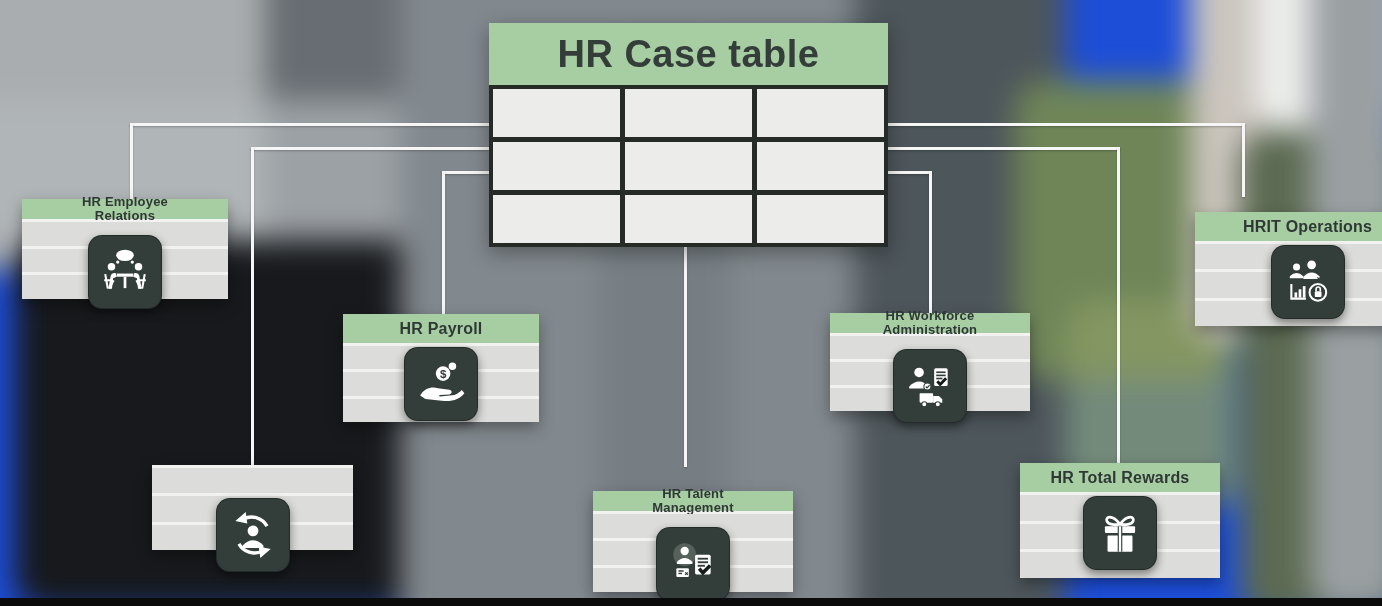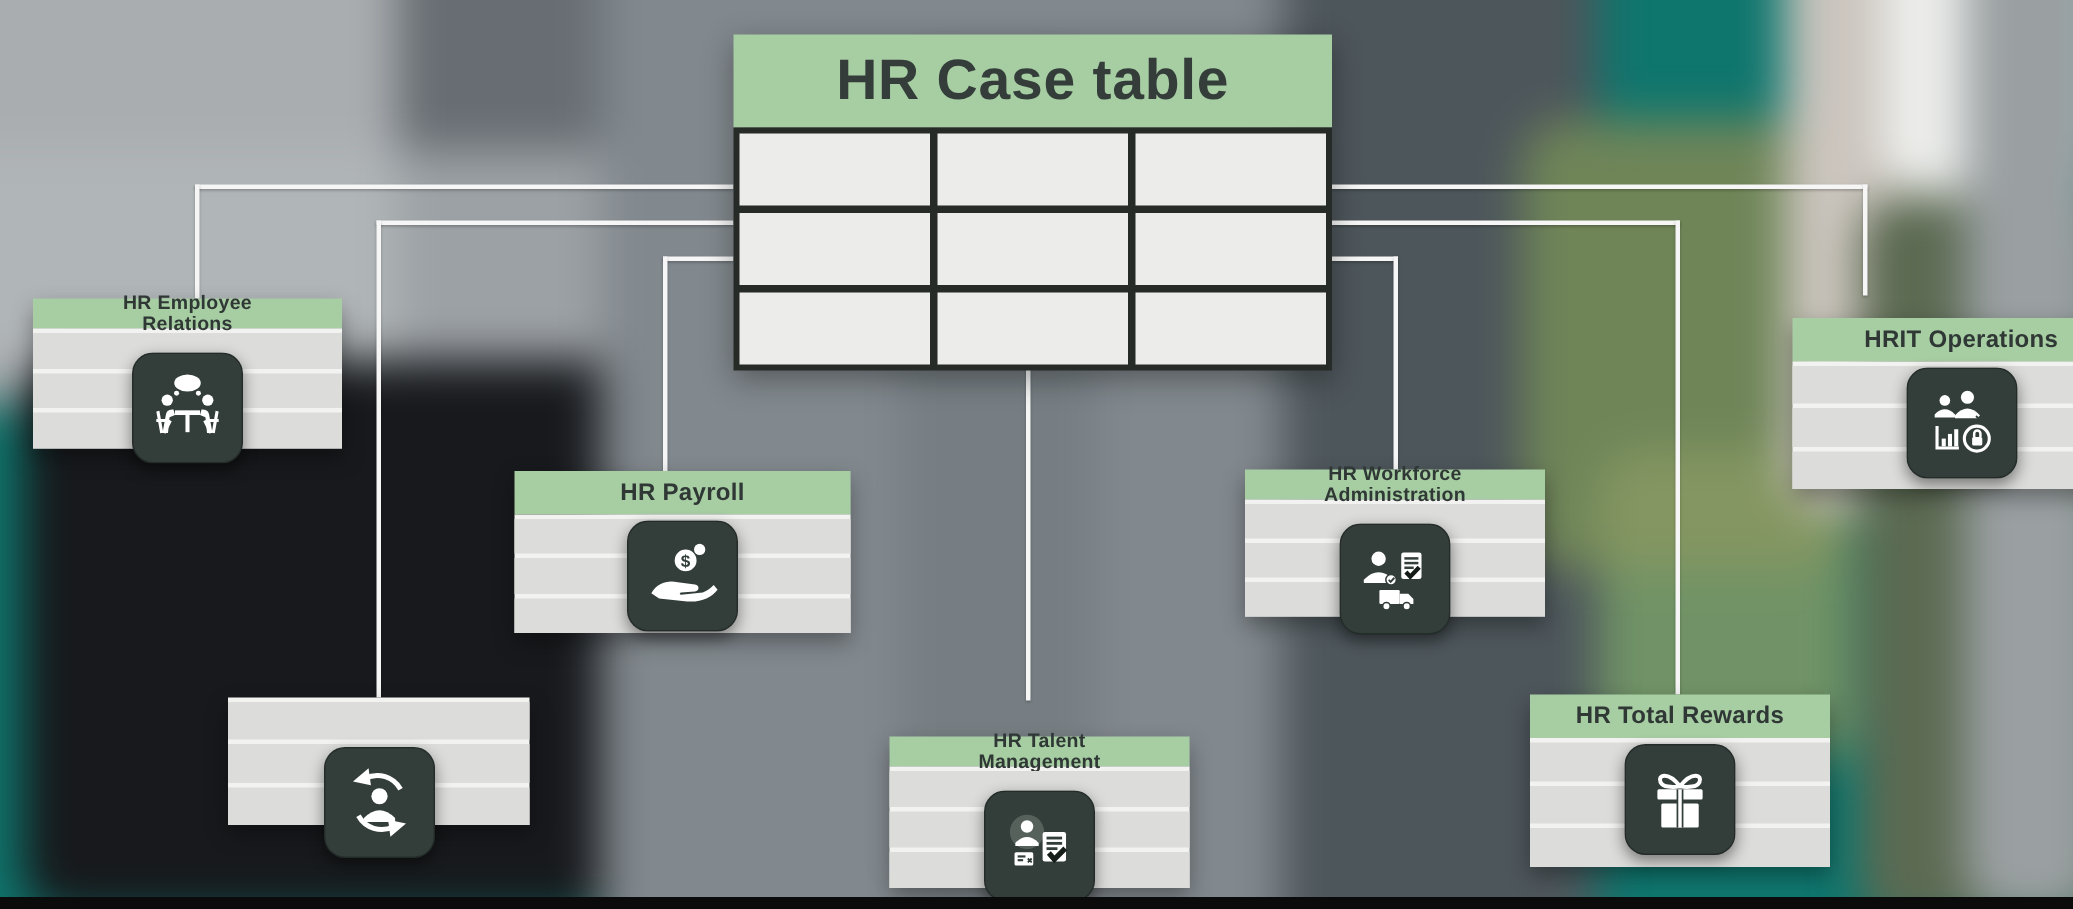--- a/index.html
+++ b/index.html
@@ -1,17 +1,17 @@
 <!DOCTYPE html>
 <html><head>
 <meta charset="utf-8">
 <style>
   html,body{margin:0;padding:0;}
   body{width:1382px;height:606px;font-family:"Liberation Sans",sans-serif;}
-  .stage{position:relative;width:1382px;height:606px;overflow:hidden;background:#0f766e;}
+  .stage{position:relative;width:1382px;height:606px;overflow:hidden;background:#1d4ed8;}
 
   
   .bg{position:absolute;inset:-30px;filter:blur(15px);z-index:0;}
   .bg div{position:absolute;border-radius:30px;}
   .b1{left:-40px;top:-40px;width:370px;height:340px;background:#a9adb0;}
   .b2{left:295px;top:-40px;width:150px;height:330px;background:#676d72;}
   .b3{left:-20px;top:130px;width:480px;height:140px;background:#b4b8ba;opacity:.7;}
   .b4{left:45px;top:270px;width:410px;height:370px;background:#17191c;}
   .b5{left:430px;top:-40px;width:480px;height:720px;background:#82898e;}
   .b6{left:630px;top:70px;width:130px;height:560px;background:#6d747a;opacity:.55;}
@@ -44,21 +44,21 @@
   .mod-title{white-space:pre-line;}
   .mod-rows{display:flex;flex-direction:column;gap:3px;background:#f2f2f0;padding-top:3px;}
   .mod-row{flex:1;background:#dcdcda;}
   .tile{position:absolute;left:50%;transform:translateX(-50%);top:33px;width:72px;height:72px;
         background:#333e3a;border:1px solid rgba(0,0,0,.28);border-radius:14px;
         display:flex;align-items:center;justify-content:center;box-shadow:0 4px 10px rgba(0,0,0,.45);}
   .module.two .tile{top:36px;}
   .tile svg{width:52px;height:52px;}
 
   .m-er{left:22px;top:199px;width:206px;}   .m-er .mod-rows{height:77px;}
-  .m-pay{left:343px;top:314px;width:224px;} .m-pay .mod-rows{height:76px;}
+  .m-pay{left:343px;top:314px;width:196px;} .m-pay .mod-rows{height:76px;}
   .m-life{left:152px;top:465px;width:201px;}.m-life .mod-rows{height:82px;}
   .m-tal{left:593px;top:491px;width:200px;} .m-tal .mod-rows{height:78px;}
   .m-wf{left:830px;top:313px;width:200px;}  .m-wf .mod-rows{height:75px;}
   .m-rew{left:1020px;top:463px;width:200px;}.m-rew .mod-rows{height:83px;}
   .m-hrit{left:1195px;top:197px;width:225px;margin-top:15px;}.m-hrit .mod-rows{height:82px;}
 </style>
 </head>
 <body>
 
 <div class="stage">

